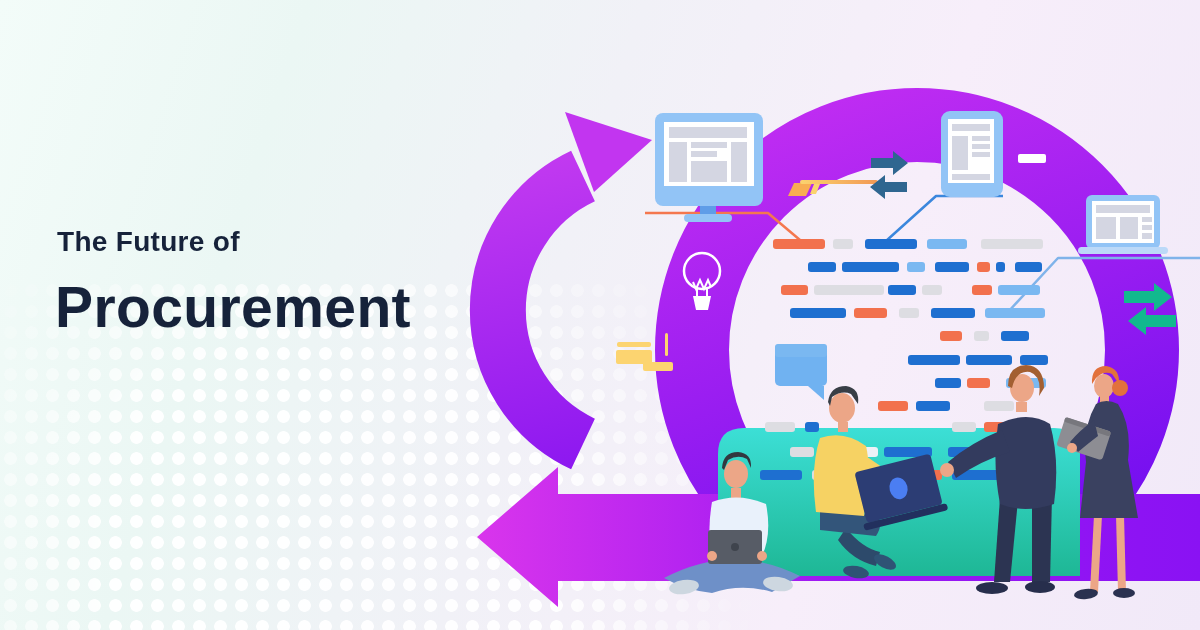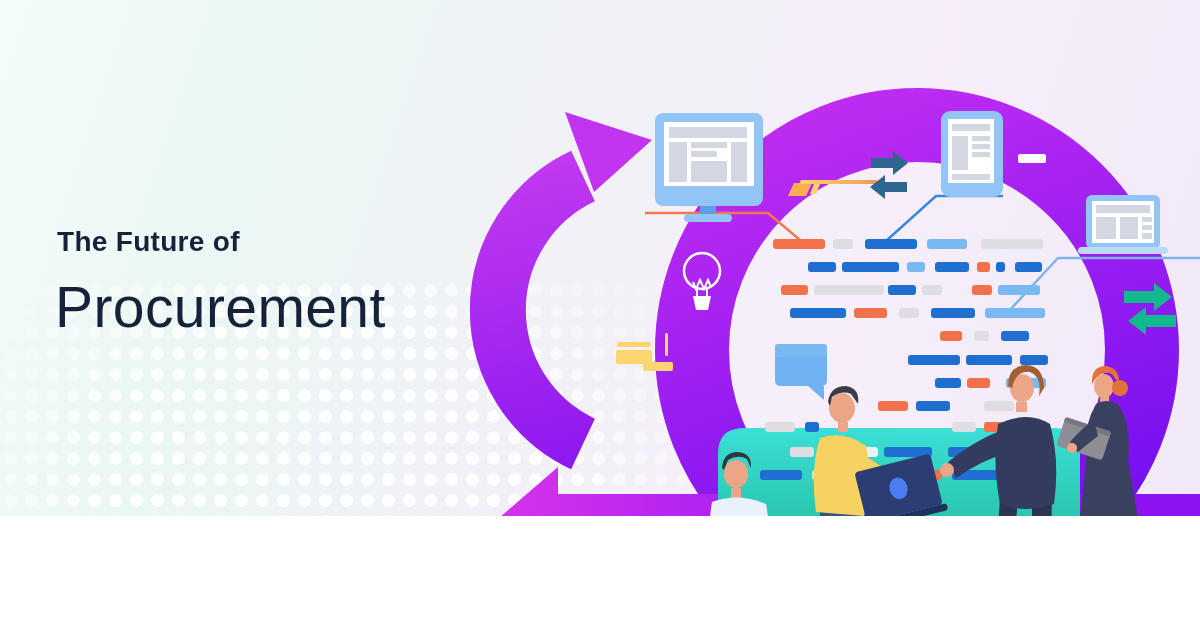--- a/index.html
+++ b/index.html
@@ -1,37 +1,37 @@
 <!DOCTYPE html>
 <html><head>
 <meta charset="utf-8">
 <style>
   html,body{margin:0;padding:0;}
   .canvas{
-    position:relative;width:1200px;height:516px;overflow:hidden;
+    position:relative;width:1200px;height:630px;overflow:hidden;
     background:linear-gradient(108deg,#f3fcf9 0%,#ebf7f4 22%,#f1f1f7 46%,#f7eefa 70%,#f1e9f8 100%);
     font-family:"Liberation Sans",sans-serif;
   }
   .dots{
     position:absolute;pointer-events:none;
     background-image:radial-gradient(circle,rgba(255,255,255,.92) 6px,rgba(255,255,255,0) 6.8px);
     background-size:21px 21px;
   }
   .dots-left{
     left:0;top:280px;width:790px;height:350px;
     -webkit-mask-image:radial-gradient(circle 440px at 330px 280px,#000 52%,transparent 99%);
     mask-image:radial-gradient(circle 440px at 330px 280px,#000 52%,transparent 99%);
   }
   svg.layer{position:absolute;left:0;top:0;}
   .gantt-layer{position:absolute;left:0;top:0;width:1200px;height:630px;pointer-events:none;}
   .gantt-row{position:absolute;display:flex;align-items:center;}
   .bar{display:block;border-radius:3px;flex:0 0 auto;}
   .headline{position:absolute;left:55px;top:226px;color:#16223a;}
   .eyebrow{font-size:28px;font-weight:700;letter-spacing:.3px;margin:0 0 17px 2px;}
-  .big{font-size:57px;font-weight:400;line-height:1.14;letter-spacing:.4px;}
+  .big{font-size:57px;font-weight:700;line-height:1.14;letter-spacing:.4px;}
 </style>
 </head>
 <body>
 
 <div class="canvas">
 
   <div class="dots dots-left"></div>
 
   <svg class="layer" width="1200" height="630" viewBox="0 0 1200 630">
     <defs>

